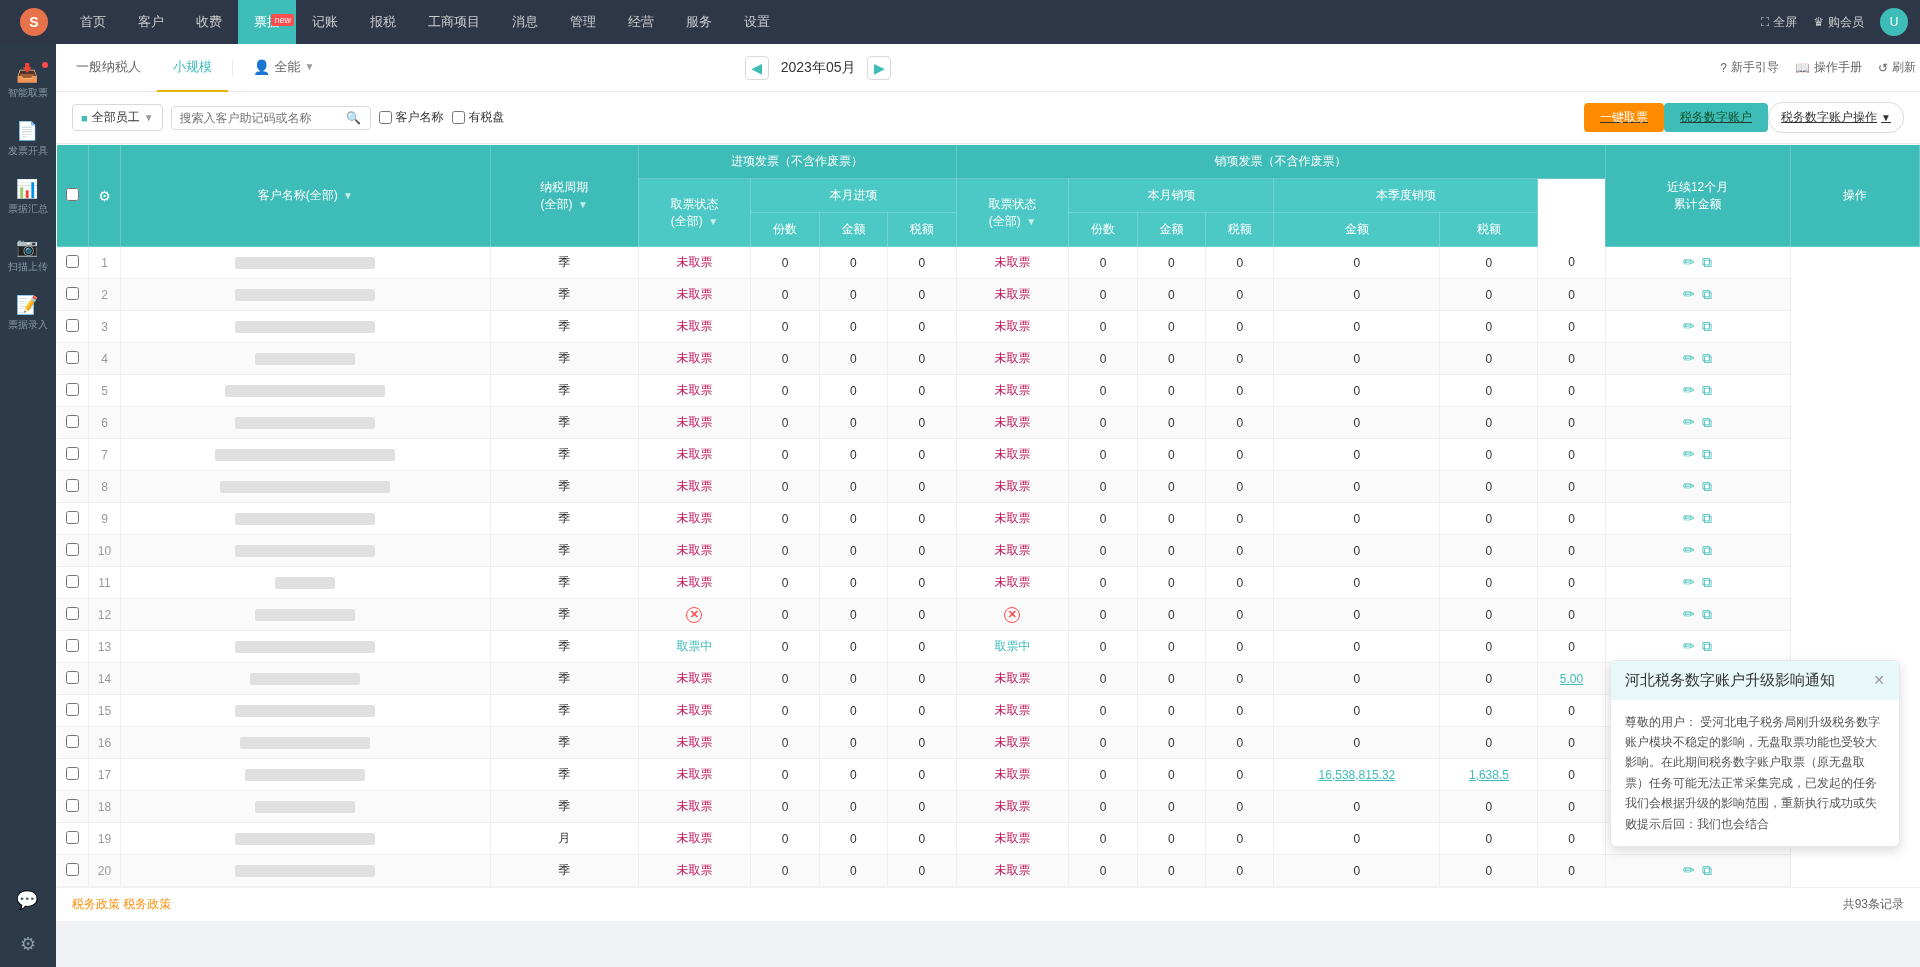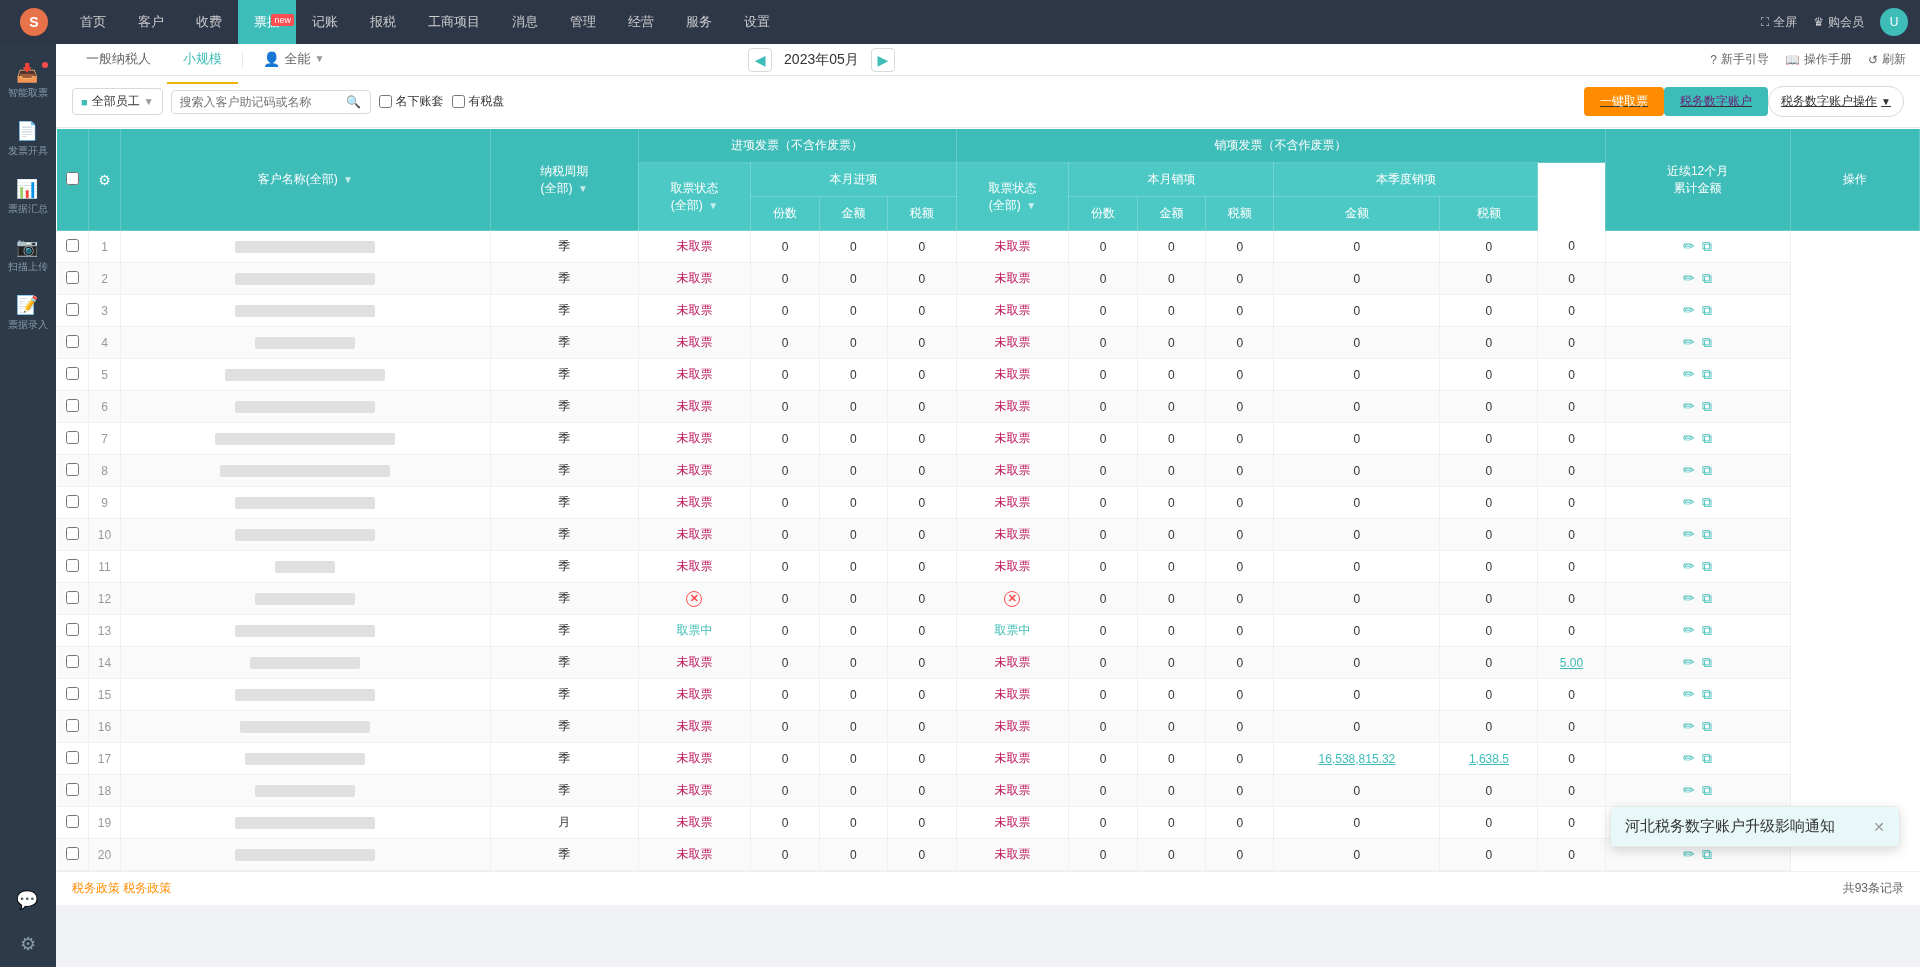--- a/index.html
+++ b/index.html
@@ -21,40 +21,40 @@
     .sidebar { width: 56px; background: #2c3a4a; display: flex; flex-direction: column; align-items: center; padding-top: 8px; }
     .sidebar-item { display: flex; flex-direction: column; align-items: center; padding: 10px 0; cursor: pointer; color: #8899a8; width: 100%; }
     .sidebar-item .s-icon { font-size: 18px; margin-bottom: 2px; }
     .sidebar-item .s-label { font-size: 10px; }
     .sidebar-item-wrap { position: relative; width: 100%; display: flex; justify-content: center; }
 
     
     .main-content { flex: 1; background: #f0f2f5; overflow-y: auto; }
     
     
-    .sub-nav { background: #fff; padding: 0 14px; display: flex; align-items: center; border-bottom: 1px solid #e8e8e8; height: 32px; }
+    .sub-nav { background: #fff; padding: 0 4px; display: flex; align-items: center; border-bottom: 1px solid #e8e8e8; height: 48px; }
     .sub-nav-item { padding: 0 16px; height: 48px; display: flex; align-items: center; cursor: pointer; font-size: 13px; color: #666; border-bottom: 2px solid transparent; }
     .sub-nav-item.active { color: #3dbcb8; border-bottom: 2px solid #eab308; font-weight: 400; }
     .sub-nav-divider { width: 1px; height: 16px; background: #e8e8e8; margin: 0 4px; }
     .period-btn { width: 24px; height: 24px; border: 1px solid #d9d9d9; border-radius: 4px; display: flex; align-items: center; justify-content: center; cursor: pointer; color: #3dbcb8; font-size: 14px; }
     .period-text { font-size: 14px; font-weight: 500; color: #333; }
     
     
     .toolbar { background: #fff; padding: 10px 16px; display: flex; align-items: center; gap: 8px; border-bottom: 1px solid #e8e8e8; flex-wrap: wrap; }
     .toolbar-left { display: flex; align-items: center; gap: 8px; flex: 1; }
     .toolbar-right { display: flex; align-items: center; gap: 0; text-decoration: underline; }
     
     .employee-select { display: flex; align-items: center; border: 1px solid #d9d9d9; border-radius: 4px; padding: 4px 8px; cursor: pointer; background: #fff; font-size: 12px; gap: 4px; }
     .search-box { display: flex; align-items: center; border: 1px solid #d9d9d9; border-radius: 4px; padding: 4px 8px; background: #fff; width: 200px; }
     .search-box input { border: none; outline: none; font-size: 12px; flex: 1; }
     .checkbox-item { display: flex; align-items: center; gap: 4px; font-size: 12px; cursor: pointer; }
     .checkbox-item input { cursor: pointer; }
     
     .btn-primary { background: #ff8c00; color: #fff; border: none; padding: 6px 16px; border-radius: 4px; cursor: pointer; font-size: 12px; white-space: nowrap; }
-    .btn-teal { background: #3dbcb8; color: #701a75; border: none; padding: 6px 16px; border-radius: 4px; cursor: pointer; font-size: 12px; white-space: nowrap; }
+    .btn-teal { background: #3dbcb8; color: #14532d; border: none; padding: 6px 16px; border-radius: 4px; cursor: pointer; font-size: 12px; white-space: nowrap; }
     .btn-default { background: #fff; color: #333; border: 1px solid #d9d9d9; padding: 6px 12px; border-radius: 15px; cursor: pointer; font-size: 12px; display: flex; align-items: center; gap: 4px; }
     .data-table { width: 100%; border-collapse: collapse; background: #fff; }
     .data-table th { background: #3dbcb8; color: #fff; padding: 8px 6px; text-align: center; font-size: 12px; font-weight: normal; border: 1px solid rgba(255,255,255,0.2); white-space: nowrap; }
     .data-table th.sub-header { background: #4cc9c5; }
     .data-table td { padding: 7px 6px; text-align: center; font-size: 12px; border-bottom: 1px solid #f0f0f0; border-right: 1px solid #f0f0f0; }
     .data-table tr:nth-child(even) td { background: #fafafa; }
     .status-unget { color: #be185d; }
     .status-getting { color: #3dbcb8; }
     .status-error-icon { width: 16px; height: 16px; border: 1.5px solid #ff4d4f; border-radius: 50%; display: inline-flex; align-items: center; justify-content: center; color: #ff4d4f; font-size: 11px; font-weight: bold; }
     .action-icon { cursor: pointer; color: #3dbcb8; font-size: 14px; margin: 0 2px; }
@@ -228,21 +228,21 @@
           <span style="color:#3dbcb8;font-size:11px;">■</span>
           <span>全部员工</span>
           <span style="color:#999;font-size:10px;">▼</span>
         </div>
         <div class="search-box">
           <input type="text" style="font-size: 12px; border: none; outline: none; width: 170px;" placeholder="搜索入客户助记码或名称">
           <span style="color:#999;">🔍</span>
         </div>
         <label class="checkbox-item">
           <input type="checkbox" style="">
-          <span>名下账套</span>
+          <span>客户名称</span>
         </label>
         <label class="checkbox-item">
           <input type="checkbox" style="">
           <span>有税盘</span>
         </label>
       </div>
       <div class="toolbar-right">
         <button class="btn-primary">一键取票</button>
         <button class="btn-teal">税务数字账户</button>
         <button class="btn-default">
@@ -770,13 +770,17 @@
       <span style="float:right;">共93条记录</span>
     </div>
   </div>
 </div>
 
 <div class="notification-popup">
   <div class="notif-header">
     <span class="notif-title">河北税务数字账户升级影响通知</span>
     <span class="notif-close">✕</span>
   </div>
+  <div class="notif-body">
+    <span id="notif-body-text">尊敬的用户：
+受河北电子税务局刚升级税务数字账户模块不稳定的影响，无盘取票功能也受较大影响。在此期间税务数字账户取票（原无盘取票）任务可能无法正常采集完成，已发起的任务我们会根据升级的影响范围，重新执行成功或失败提示后回：我们也会结合</span>
+  </div>
 </div>
 
 </body></html>

